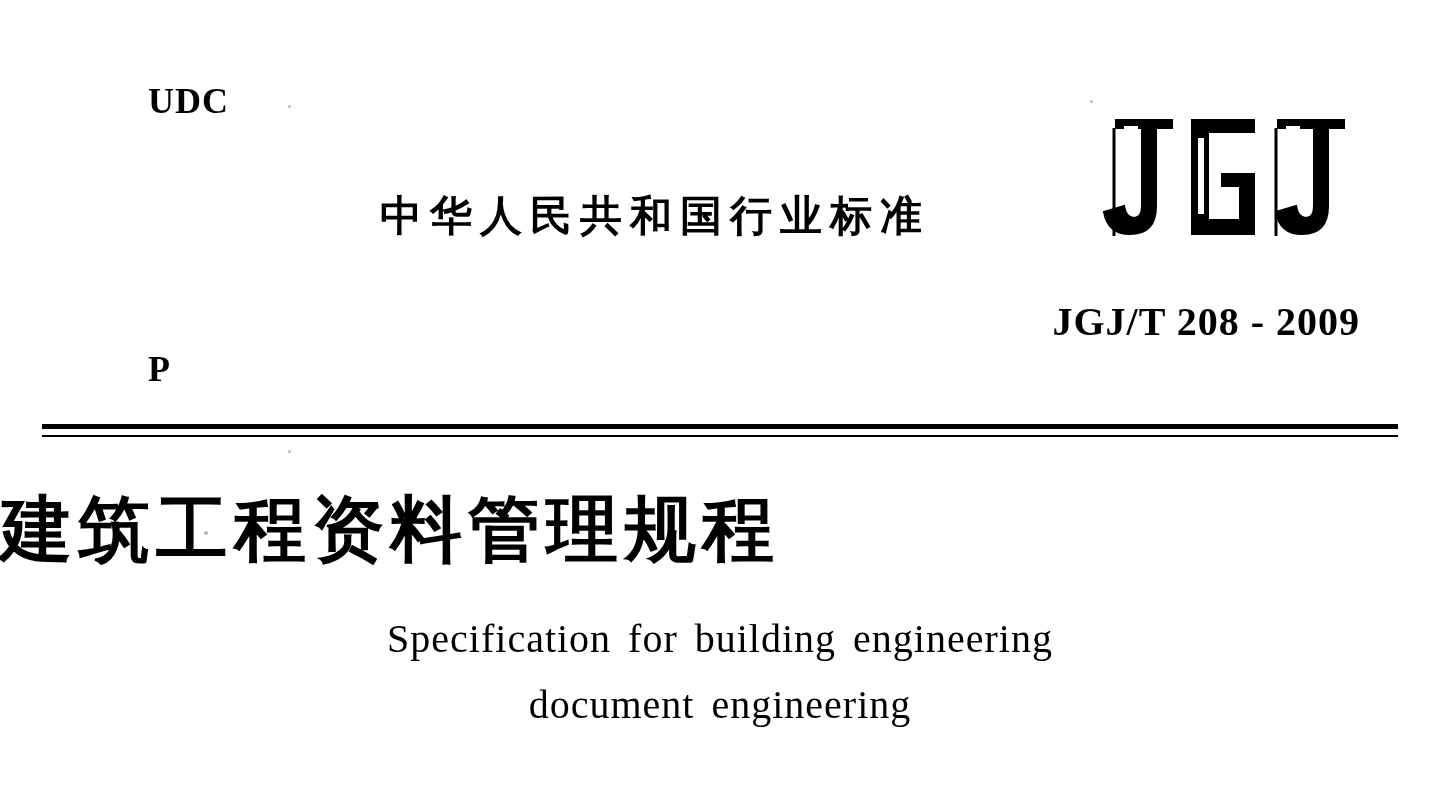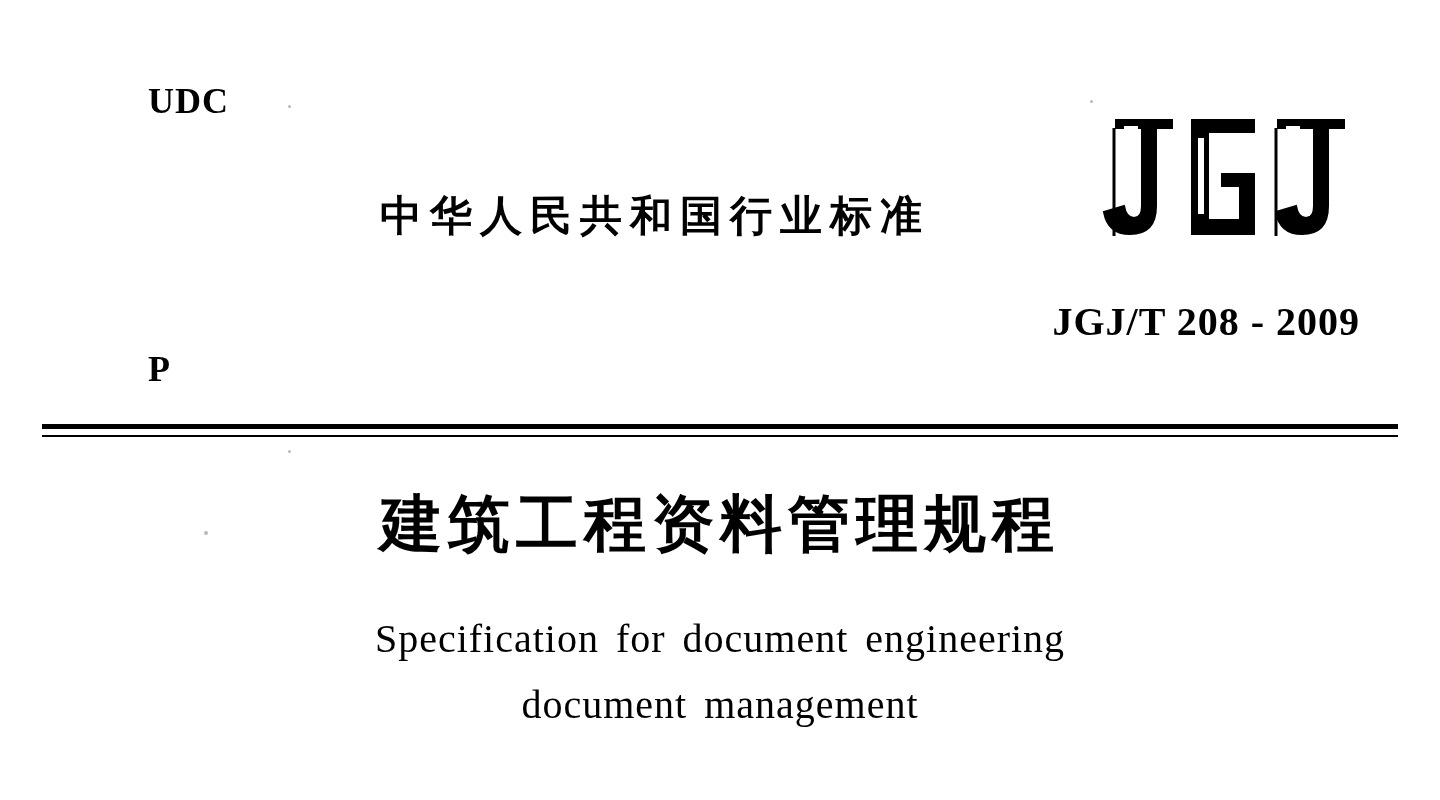--- a/index.html
+++ b/index.html
@@ -97,24 +97,24 @@
     height: 2px;
     background: #000;
   }
 
   
   .title-cn {
     position: absolute;
     left: 0;
     top: 482px;
     width: 1440px;
-    text-align: center;
+    text-align: left;
     font-family: "DejaVu Sans", sans-serif;
     font-weight: bold;
-    font-size: 62px;
+    font-size: 72px;
     letter-spacing: 6px;
   }
 
   .title-en {
     position: absolute;
     left: 0;
     top: 606px;
     width: 1440px;
     text-align: center;
     font-family: "Liberation Serif", serif;
@@ -174,22 +174,22 @@
   <div class="codes">
     <div class="code-line">JGJ/T 208 - 2009</div>
   </div>
 
   <div class="rule-thick"></div>
   <div class="rule-thin"></div>
 
   <div class="title-cn">建筑工程资料管理规程</div>
 
   <div class="title-en">
-    <span class="en-line">Specification for document engineering</span>
-    <span class="en-line">document management</span>
+    <span class="en-line">Specification for building engineering</span>
+    <span class="en-line">document engineering</span>
   </div>
 
   <div class="speck" style="left:288px; top:105px; width:3px; height:3px;"></div>
   <div class="speck" style="left:288px; top:450px; width:3px; height:3px;"></div>
   <div class="speck" style="left:204px; top:531px; width:4px; height:4px;"></div>
   <div class="speck" style="left:1090px; top:100px; width:3px; height:3px;"></div>
 
 </div>
 
 </body></html>

